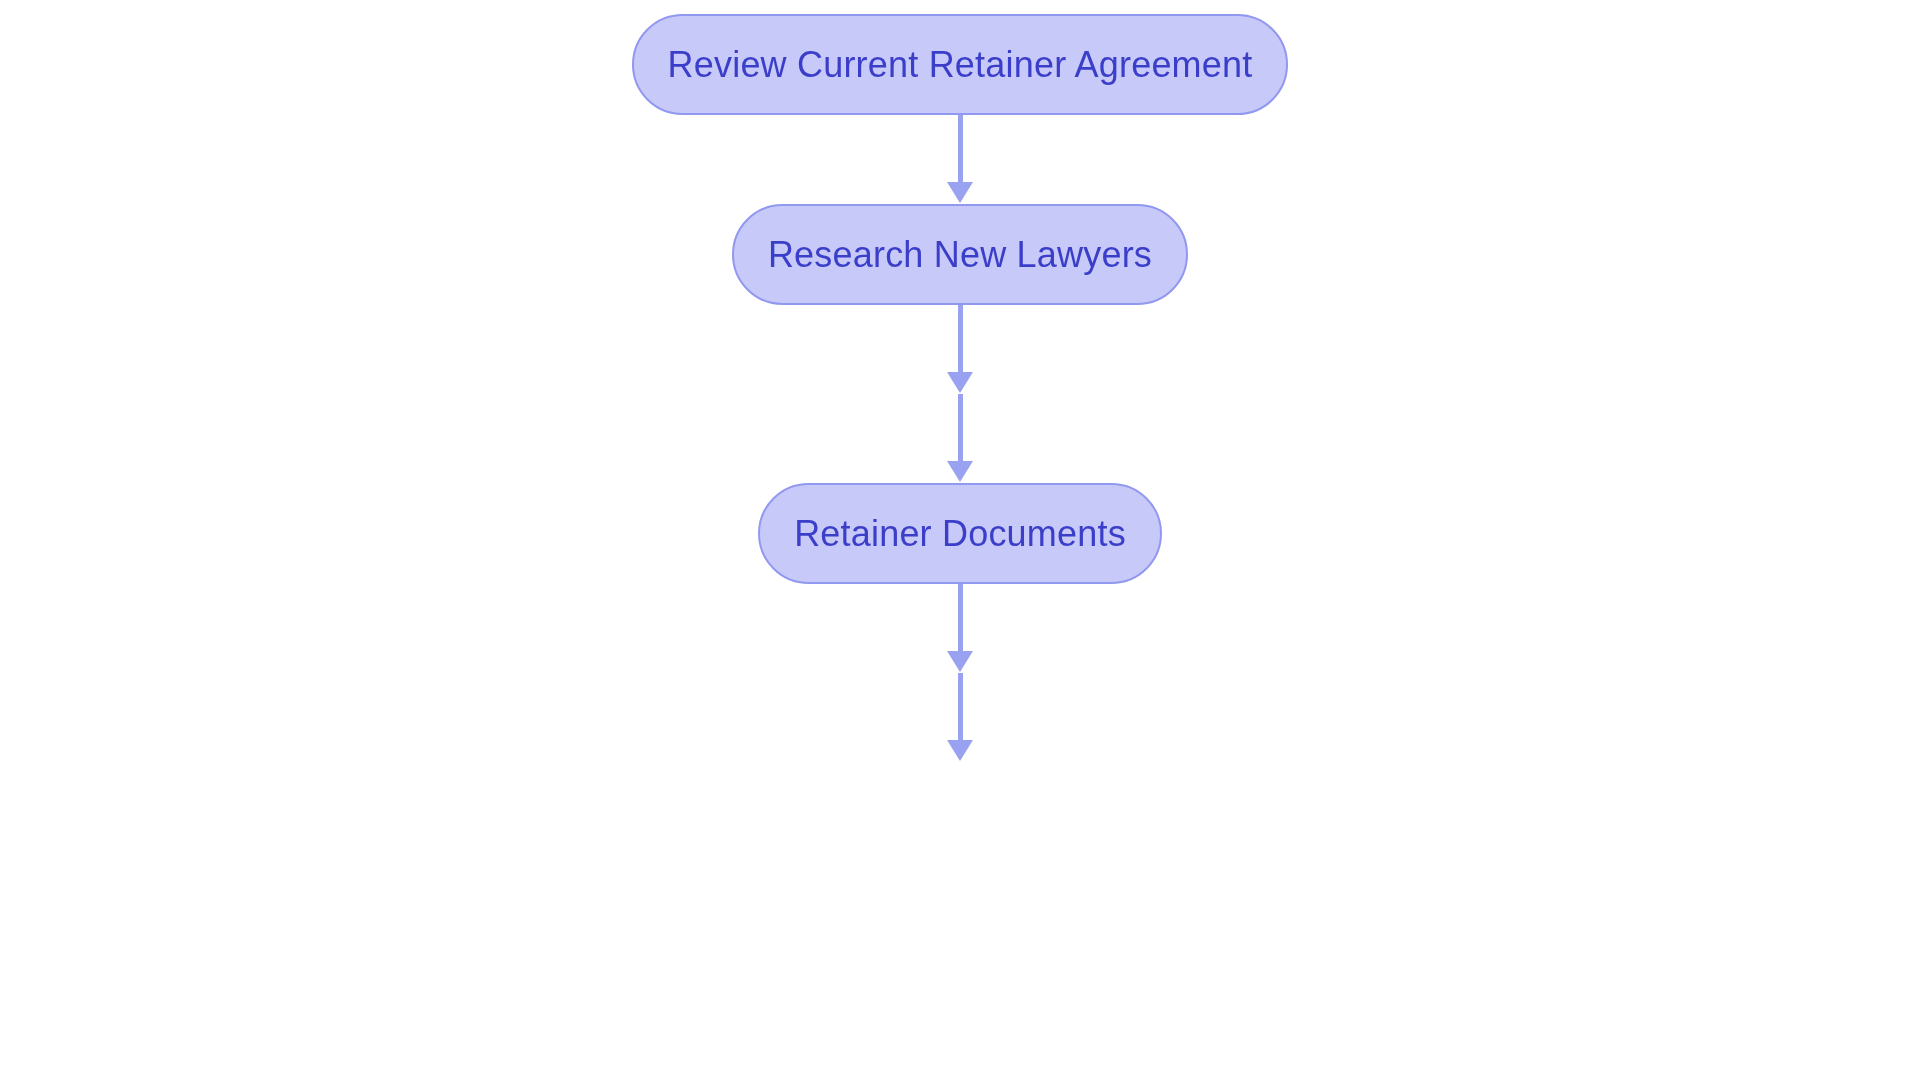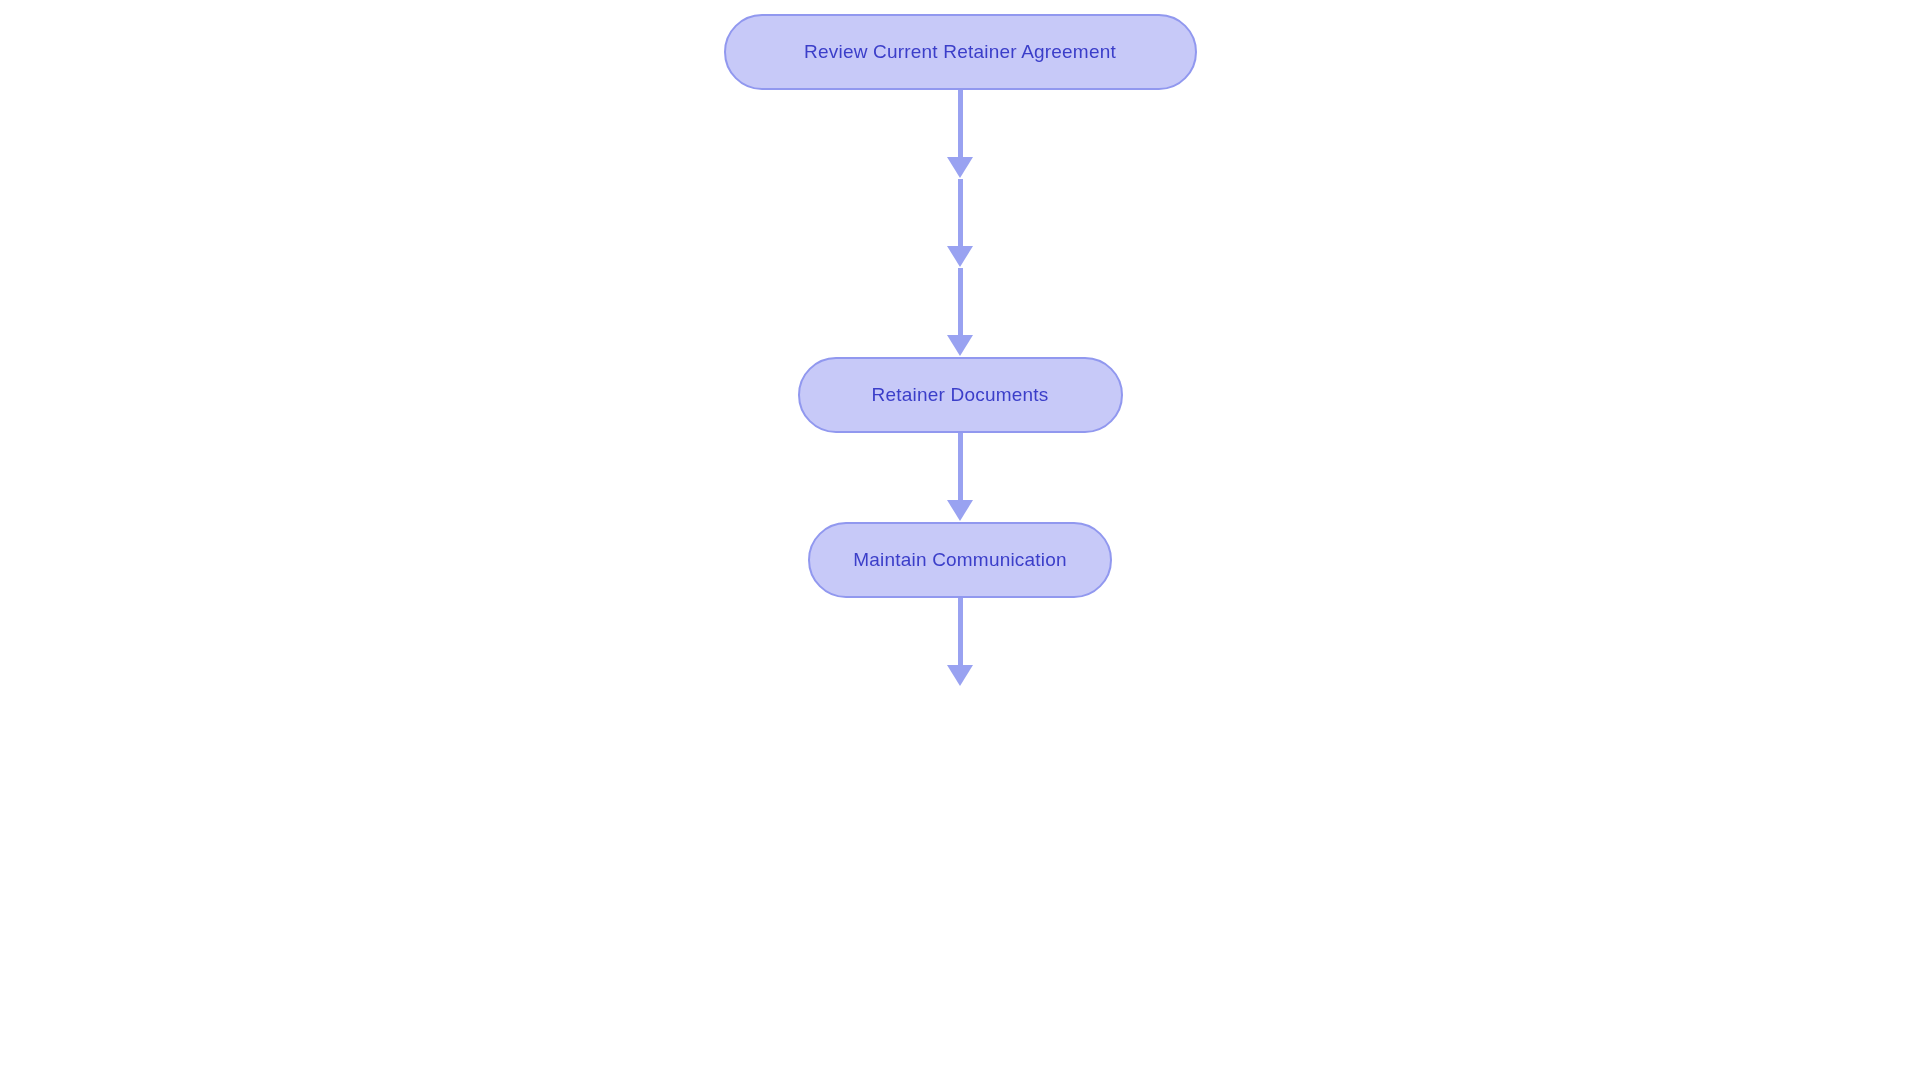--- a/index.html
+++ b/index.html
@@ -18,31 +18,31 @@
   .flow-column {
     position: absolute;
     top: 14px;
     left: 0;
     width: 1920px;
     display: flex;
     flex-direction: column;
     align-items: center;
   }
   .flow-node {
-    height: 76px;
+    height: 101px;
     box-sizing: border-box;
     display: flex;
     align-items: center;
-    justify-content: center;
+    justify-content: flex-start;
     padding: 0 34px;
     background: var(--node-fill, #c7c9f8);
     border: 2px solid var(--node-border, #9198ef);
     border-radius: 52px;
     color: var(--node-text, #3b3ec9);
-    font-size: 19px;
+    font-size: 36px;
     letter-spacing: 0.2px;
     white-space: nowrap;
   }
   
   .flow-node:nth-of-type(1) { min-width: 473px; }
   .flow-node:nth-of-type(3) { min-width: 338px; }
   .flow-node:nth-of-type(5) { min-width: 325px; }
   .flow-node:nth-of-type(7) { min-width: 304px; }
   .flow-node:nth-of-type(9) { min-width: 368px; }
   .flow-node:nth-of-type(11){ min-width: 279px; }
@@ -76,20 +76,23 @@
 
     <div class="flow-node">
       <span>Review Current Retainer Agreement</span>
     </div>
 
     <div class="flow-arrow">
       <div class="arrow-line"></div>
       <div class="arrow-head"></div>
     </div>
 
+    <div class="flow-node">
+      <span>Research New Lawyers</span>
+    </div>
 
     <div class="flow-arrow">
       <div class="arrow-line"></div>
       <div class="arrow-head"></div>
     </div>
 
 
     <div class="flow-arrow">
       <div class="arrow-line"></div>
       <div class="arrow-head"></div>
@@ -97,23 +100,20 @@
 
     <div class="flow-node">
       <span>Retainer Documents</span>
     </div>
 
     <div class="flow-arrow">
       <div class="arrow-line"></div>
       <div class="arrow-head"></div>
     </div>
 
-    <div class="flow-node">
-      <span>Maintain Communication</span>
-    </div>
 
     <div class="flow-arrow">
       <div class="arrow-line"></div>
       <div class="arrow-head"></div>
     </div>
 
 
   </div>
 </div>
 

